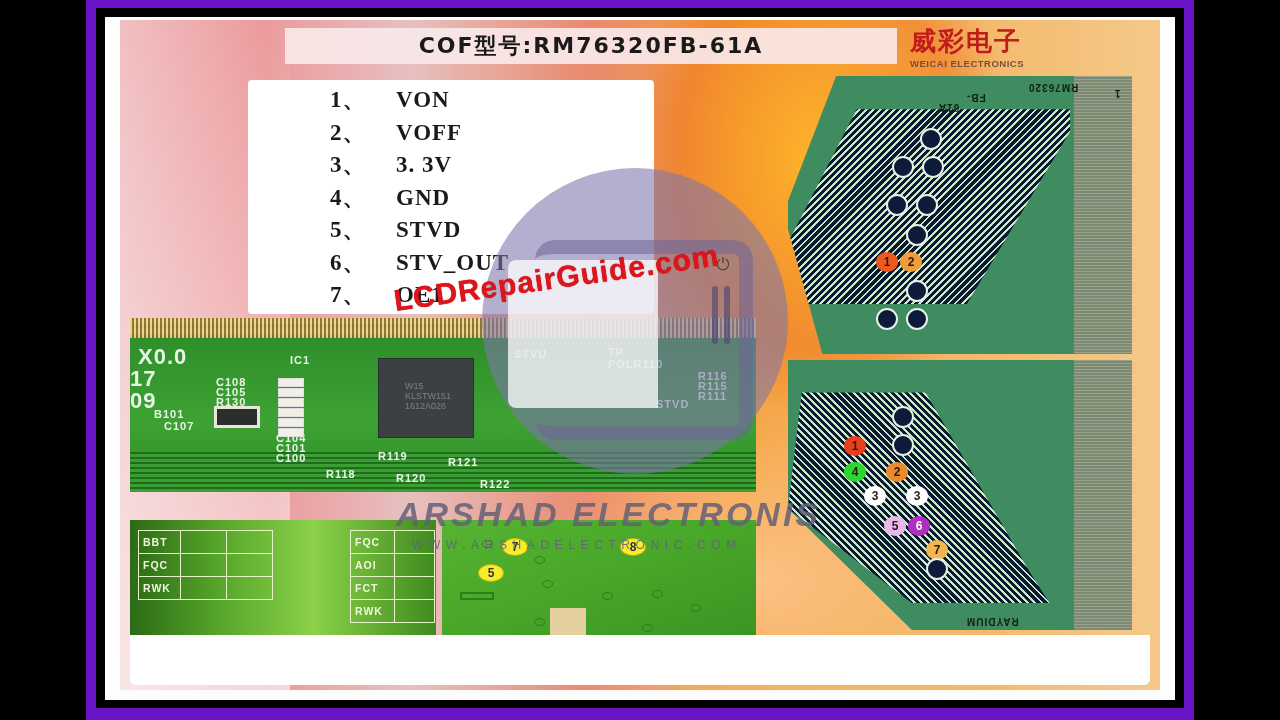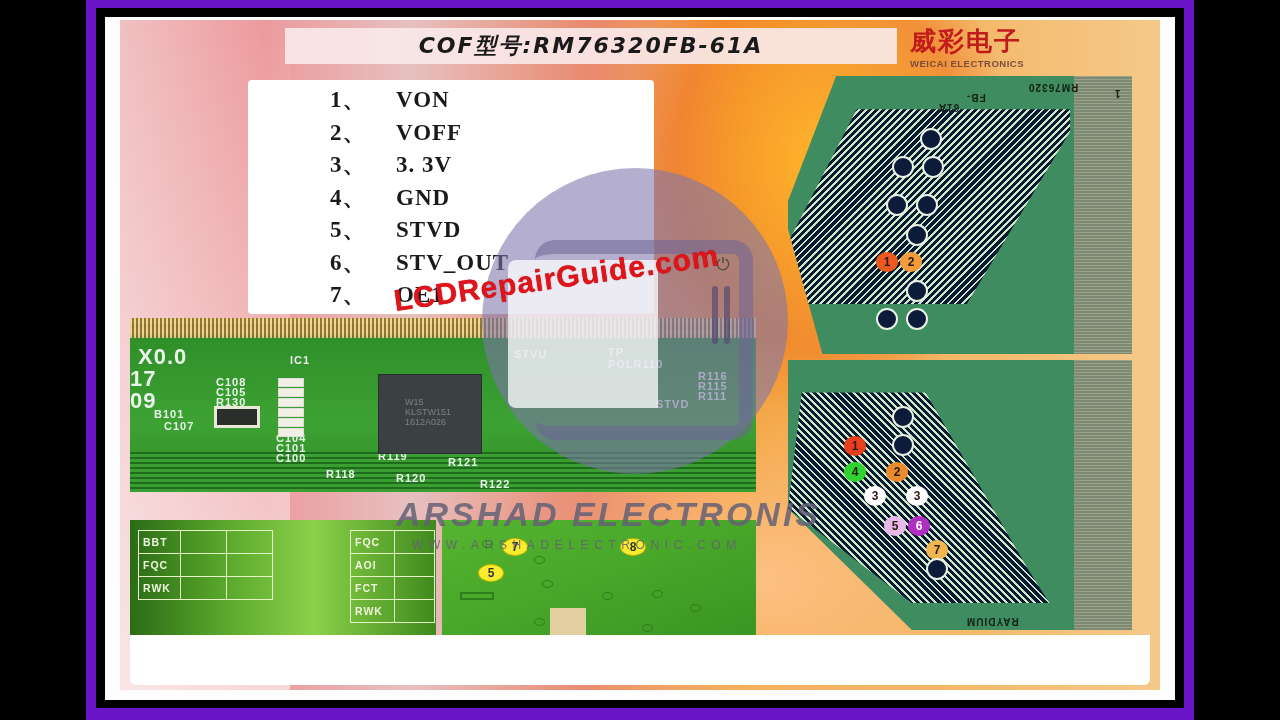--- a/index.html
+++ b/index.html
@@ -12,36 +12,36 @@
     background:
       radial-gradient(ellipse 260px 340px at 700px 140px, rgba(255,180,40,.95), rgba(240,120,30,.6) 55%, rgba(0,0,0,0) 75%),
       radial-gradient(ellipse 300px 250px at 640px 560px, rgba(255,200,150,.8), rgba(0,0,0,0) 75%),
       linear-gradient(90deg,#f1c0c2 0%,#ec9a9c 14%,#e7c0c0 28%,#e98a6f 45%,#f4a23c 60%,#f2b05a 72%,#f5c989 100%);
   }
   .canvas::before{content:"";position:absolute;left:0;top:0;width:170px;height:670px;
     background:linear-gradient(180deg,rgba(255,255,255,0) 0%,rgba(255,255,255,.35) 60%,rgba(255,255,255,.6) 100%);}
   .bottom-white{position:absolute;left:10px;top:615px;width:1020px;height:50px;background:#fff;border-radius:0 0 6px 6px;}
   .title-bar{position:absolute;left:165px;top:8px;width:612px;height:36px;background:rgba(248,232,232,.92);
     display:flex;align-items:center;justify-content:center;}
-  .title-text{font-family:"DejaVu Sans",sans-serif;font-weight:bold;font-size:22px;letter-spacing:2px;color:#1a1a1a;font-style:italic;}
+  .title-text{font-family:"DejaVu Sans",sans-serif;font-weight:bold;font-size:22px;letter-spacing:2px;color:#1a1a1a;}
   .brand{position:absolute;left:790px;top:6px;width:200px;height:50px;}
   .brand-cn{font-family:"DejaVu Sans",sans-serif;font-weight:bold;font-size:26px;color:#c21b1b;letter-spacing:2px;line-height:30px;}
   .brand-en{font-size:9.5px;font-weight:bold;color:#7a4c3c;letter-spacing:.5px;margin-top:2px;}
   .pin-list{position:absolute;left:128px;top:60px;width:406px;height:234px;background:#fff;border-radius:4px;padding:4px 0 0 82px;}
   .pin-row{font-family:"Liberation Serif",serif;font-weight:bold;font-size:23px;color:#1a1a1a;height:32.5px;line-height:32.5px;letter-spacing:1px;display:flex;}
   .pin-num{width:66px;}
   .pcb1{position:absolute;left:10px;top:298px;width:626px;height:174px;
     background:linear-gradient(180deg,#c9a949 0,#e1c878 4px,#b08c3c 8px,#d8bf72 14px,#2f8f2a 20px,#3da233 60%,#2d8a26 100%);}
   .pcb1 .stripes{position:absolute;left:0;top:0;width:100%;height:20px;
     background:repeating-linear-gradient(90deg,#f0dc9c 0 2px,#8a6a2a 2px 4px);opacity:.85;}
   .pcb1 .bottom-lines{position:absolute;left:0;bottom:0;width:100%;height:40px;
     background:repeating-linear-gradient(180deg,#1f6d1c 0 2px,#3a9e33 2px 5px);}
   .pcb-label{position:absolute;color:#e8f5e8;font-weight:bold;font-size:11px;letter-spacing:1px;}
   .pcb-big{position:absolute;color:#e8f5e8;font-weight:bold;font-size:22px;letter-spacing:1px;}
-  .chip{position:absolute;left:248px;top:56px;width:104px;height:80px;background:#3b4043;border:1px solid #2a2e30;}
+  .chip{position:absolute;left:248px;top:40px;width:96px;height:80px;background:#3b4043;border:1px solid #2a2e30;}
   .chip::before{content:"";position:absolute;left:-6px;top:-6px;right:-6px;bottom:-6px;border:5px dashed #c8c8b0;z-index:-1;}
   .chip-text{position:absolute;left:26px;top:22px;font-size:9px;color:#7c8084;line-height:10px;}
   .smd{position:absolute;width:26px;height:9px;background:#f2f0e4;border:1px solid #ddd;}
   .grid-pcb{position:absolute;left:10px;top:500px;width:306px;height:115px;
     background:linear-gradient(90deg,#2b6b16 0%,#58a62a 30%,#8bd14a 60%,#3f8a1e 100%);}
   .grid-table{position:absolute;border-collapse:collapse;}
   .grid-table td{border:1.5px solid #e6f3c9;color:#eef7dc;font-weight:bold;font-size:10.5px;letter-spacing:1px;padding:0 4px;height:23px;}
   .pcb3{position:absolute;left:322px;top:500px;width:314px;height:115px;
     background:linear-gradient(160deg,#56b431 0%,#48a629 50%,#3b9523 100%);}
   .pad{position:absolute;width:11px;height:8px;border:1.5px solid #2e7f1c;border-radius:50%;}

